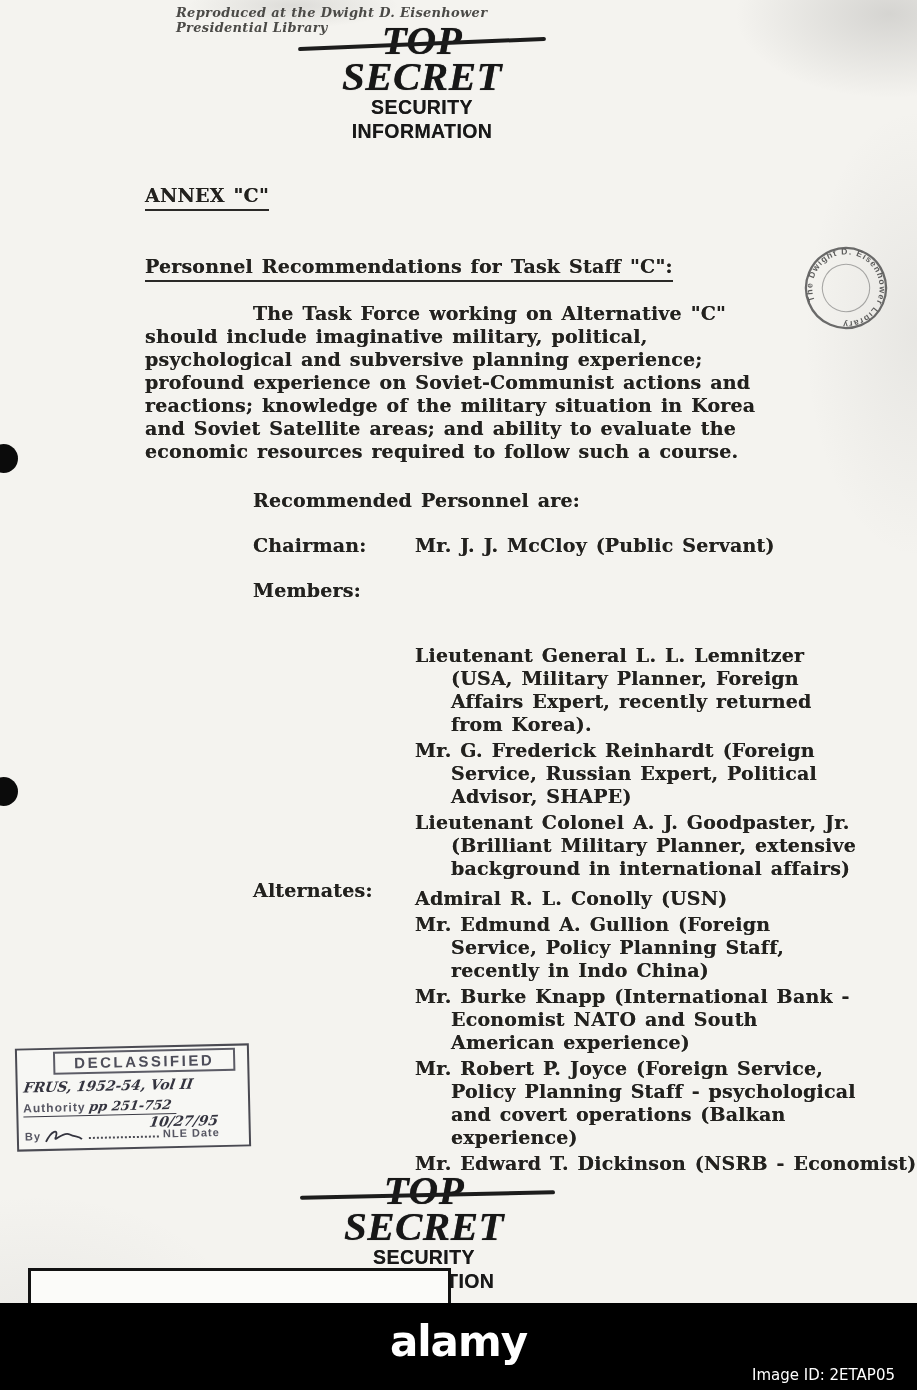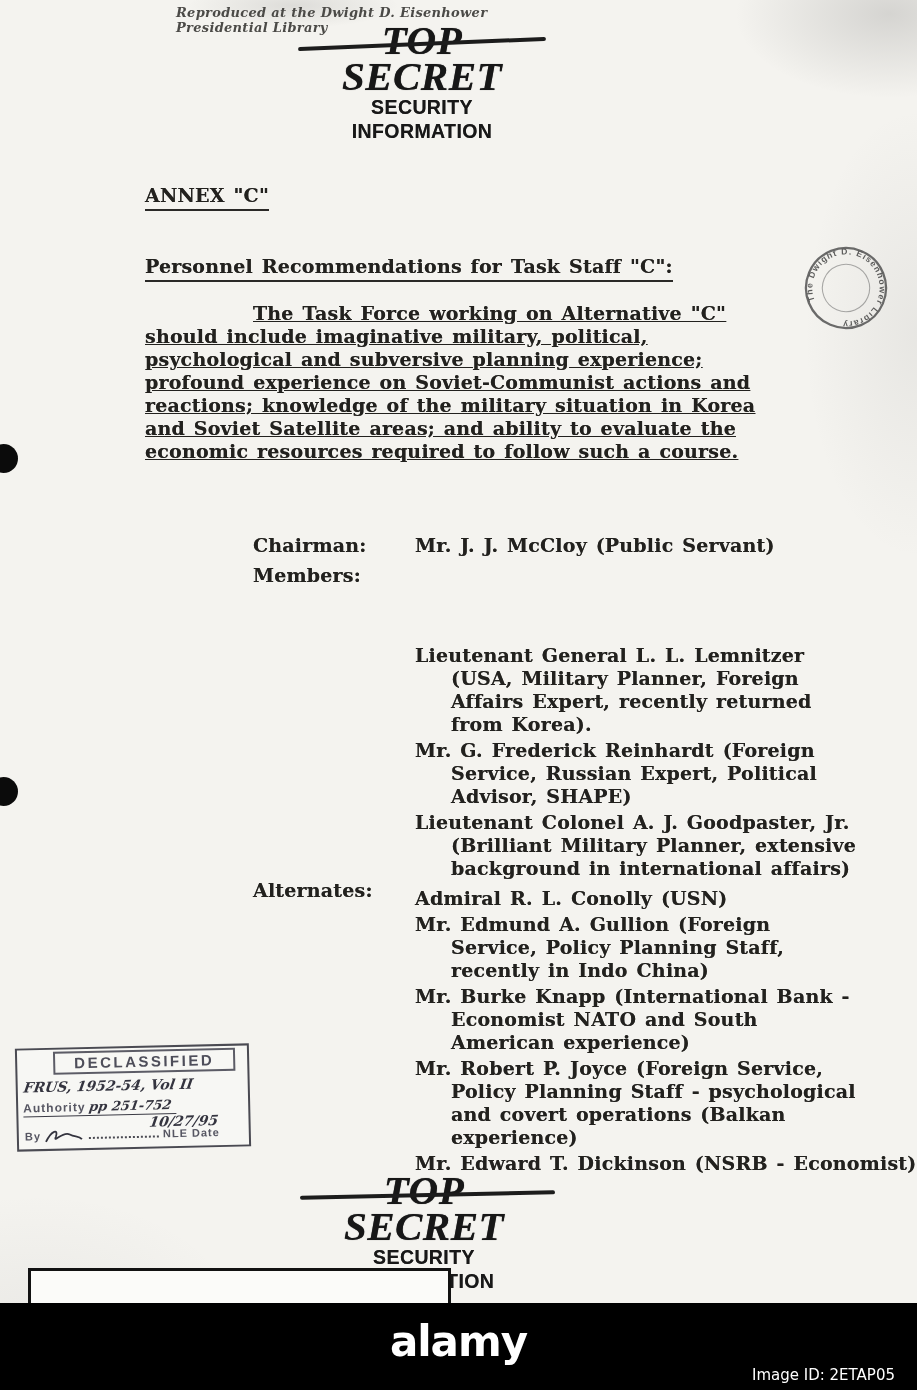--- a/index.html
+++ b/index.html
@@ -52,28 +52,28 @@
     font-size:19.5px; letter-spacing:0.4px; color:#181818;
     transform:scaleY(1.06);
     text-shadow:0 0 0.6px rgba(20,20,20,.7);
   }
 
   .annex   { position:absolute; left:145px; top:184px; letter-spacing:1px; }
   .heading { position:absolute; left:145px; top:255px; }
 
   .intro {
     position:absolute; left:145px; top:302px; width:642px;
-    text-indent:108px; text-align:left;text-decoration:underline;
+    text-indent:108px; text-align:left;
   }
   .rec { position:absolute; left:253px; top:489px; }
 
   .role-label { position:absolute; left:253px; }
   .chairman-label { top:534px; }
   .chairman-value { position:absolute; left:415px; top:534px; width:470px; }
-  .members-label  { top:564px; }
+  .members-label  { top:579px; }
   .alternates-label { top:879px; }
 
   .list { position:absolute; left:415px; width:448px; }
   .members-list { top:596px;margin-top:48px; }
   .alternates-list { top:879px;margin-top:8px; }
   .entry { padding-left:36px; text-indent:-36px; margin-bottom:3px; }
   .entry.nowrap { white-space:nowrap; }
 
   
   .round-stamp { position:absolute; left:796px; top:238px; width:100px; height:100px;
@@ -163,20 +163,21 @@
       <textPath href="#stampCircle">The Dwight D. Eisenhower Library</textPath>
     </text>
   </svg>
 
   <div class="annex"><span class="typed u">ANNEX "C"</span></div>
 
   <div class="heading"><span class="typed u">Personnel Recommendations for Task Staff "C":</span></div>
 
   <div class="intro typed">The Task Force working on Alternative "C" should include imaginative military, political, psychological and subversive planning experience; profound experience on Soviet-Communist actions and reactions; knowledge of the military situation in Korea and Soviet Satellite areas; and ability to evaluate the economic resources required to follow such a course.</div>
 
+  <div class="rec typed">Recommended Personnel are:</div>
 
   <div class="role-label chairman-label typed">Chairman:</div>
   <div class="chairman-value typed">Mr. J. J. McCloy (Public Servant)</div>
 
   <div class="role-label members-label typed">Members:</div>
   <div class="list members-list typed">
     <div class="entry">Lieutenant General L. L. Lemnitzer (USA, Military Planner, Foreign Affairs Expert, recently returned from Korea).</div>
     <div class="entry">Mr. G. Frederick Reinhardt (Foreign Service, Russian Expert, Political Advisor, SHAPE)</div>
     <div class="entry">Lieutenant Colonel A. J. Goodpaster, Jr. (Brilliant Military Planner, extensive background in international affairs)</div>
   </div>

